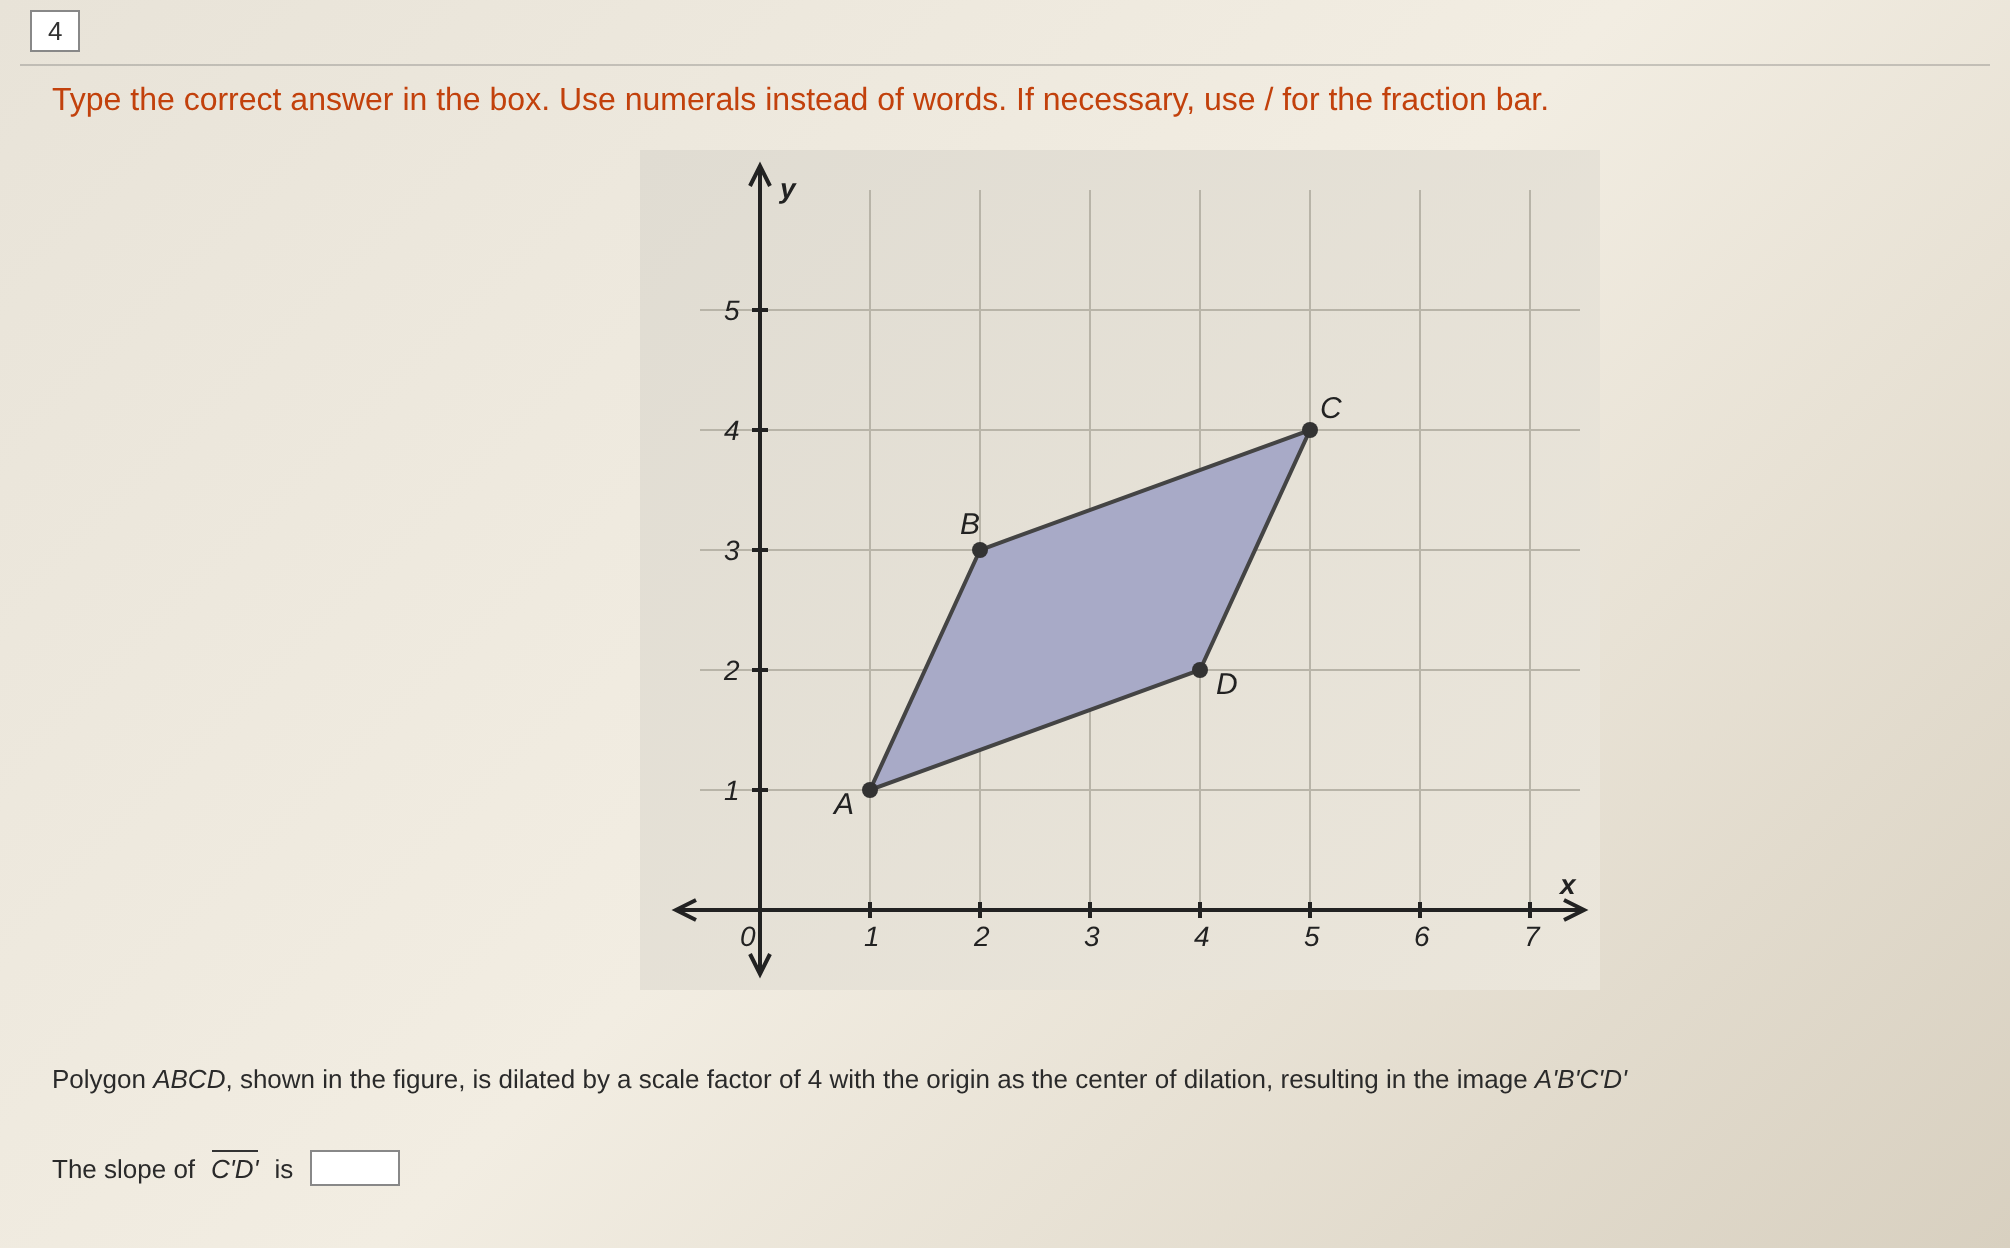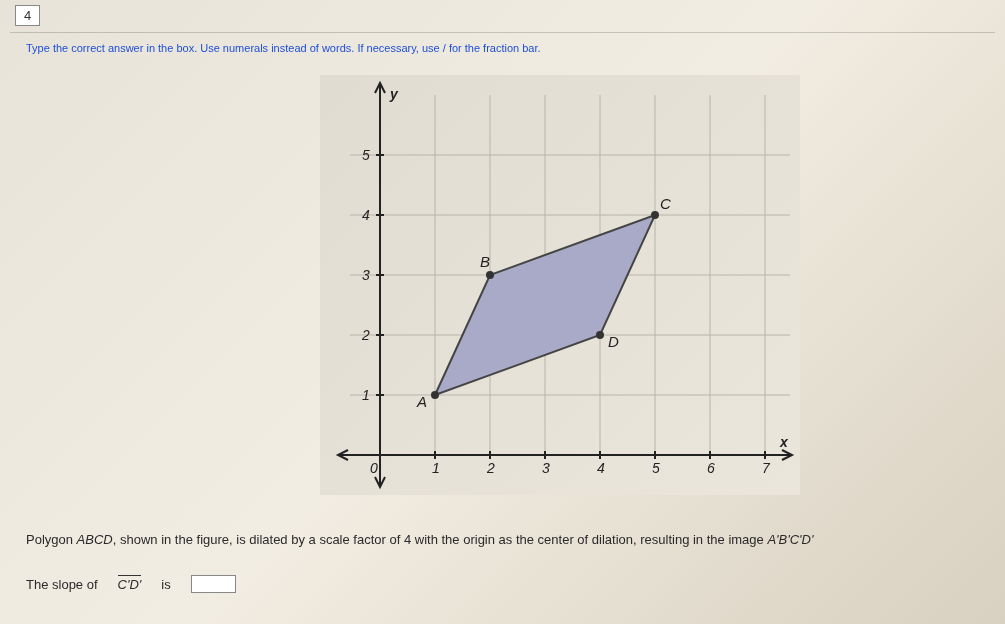--- a/index.html
+++ b/index.html
@@ -18,22 +18,22 @@
       background: #fff;
       border: 1px solid #888;
       padding: 2px 8px;
       font-size: 13px;
       color: #333;
     }
     .instruction {
       position: absolute;
       top: 42px;
       left: 26px;
-      font-size: 11px;
-      color: #1d4ed8;
+      font-size: 16px;
+      color: #c2410c;
     }
     .divider {
       position: absolute;
       top: 32px;
       left: 10px;
       right: 10px;
       height: 1px;
       background: rgba(100,100,100,0.3);
     }
     .graph-container {
@@ -58,21 +58,21 @@
       line-height: 1.5;
     }
     .answer-row {
       position: absolute;
       top: 575px;
       left: 26px;
       font-size: 13px;
       color: #2a2a2a;
       display: flex;
       align-items: center;
-      gap: 20px;
+      gap: 8px;
     }
     .segment {
       position: relative;
     }
     .segment::before {
       content: '';
       position: absolute;
       top: -2px;
       left: 0;
       right: 0;

